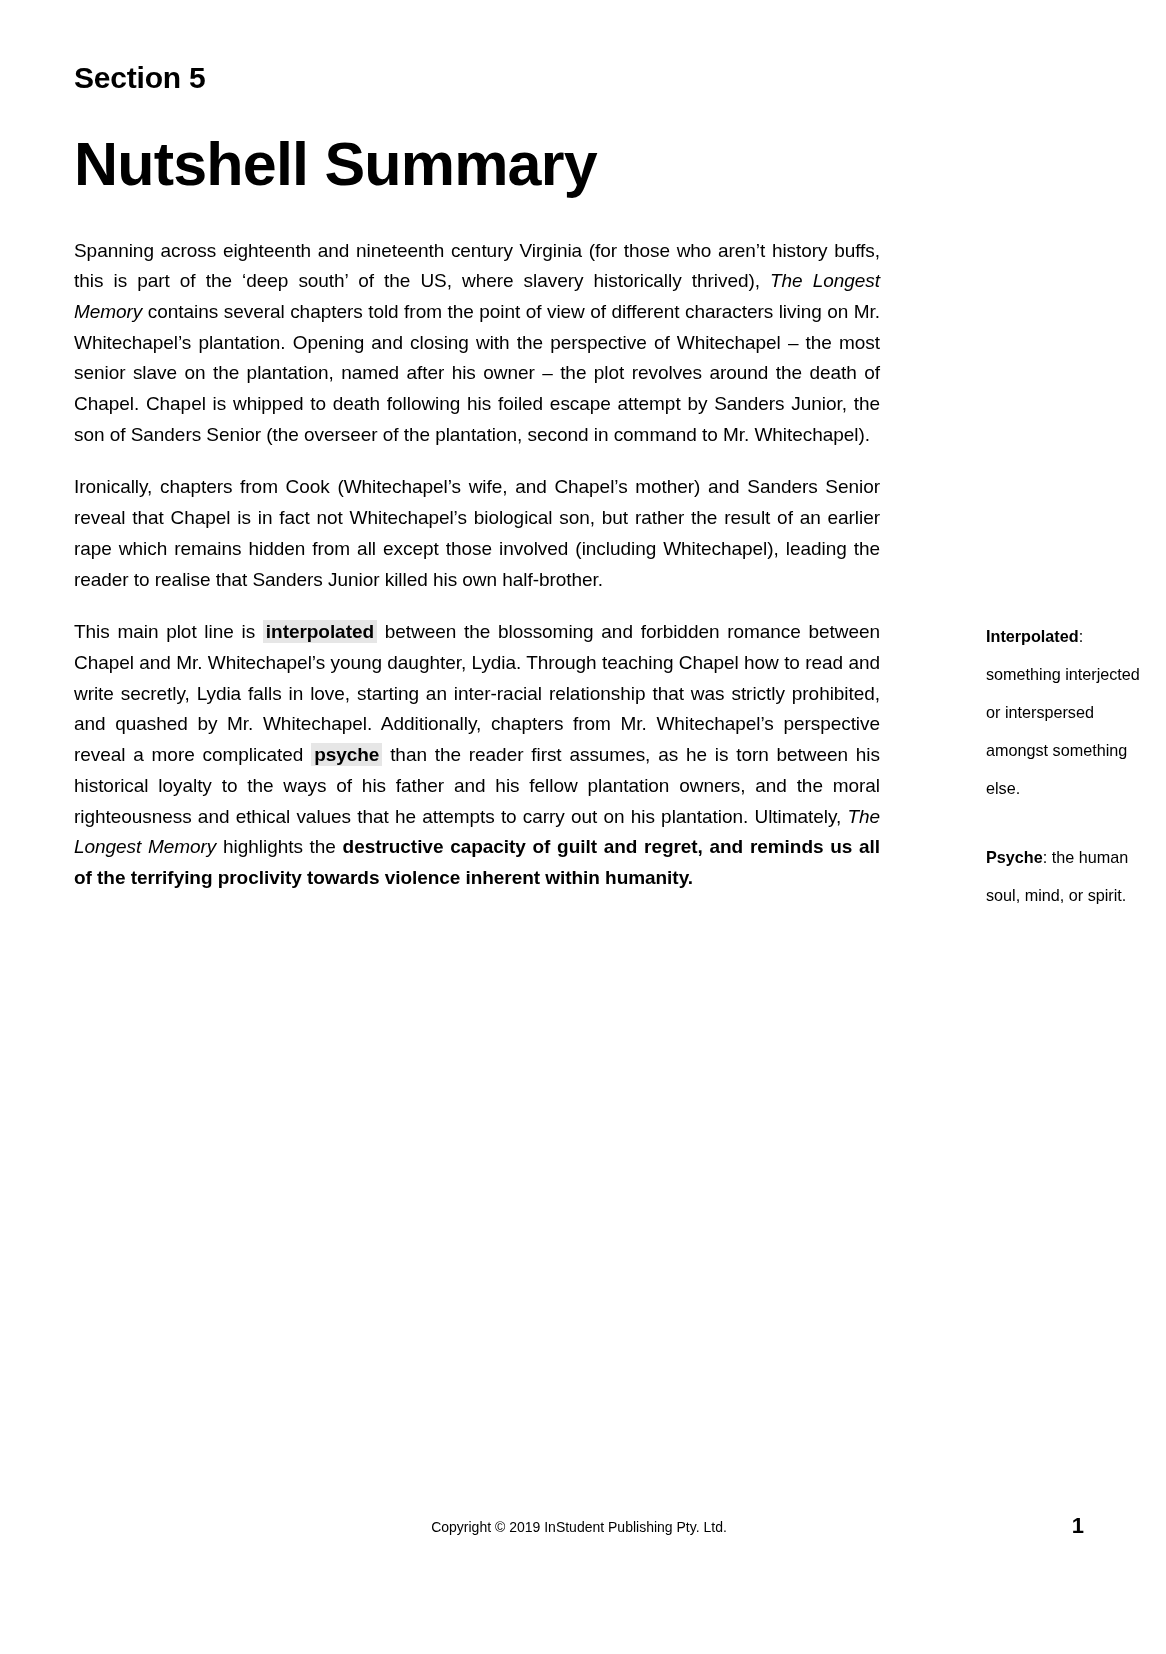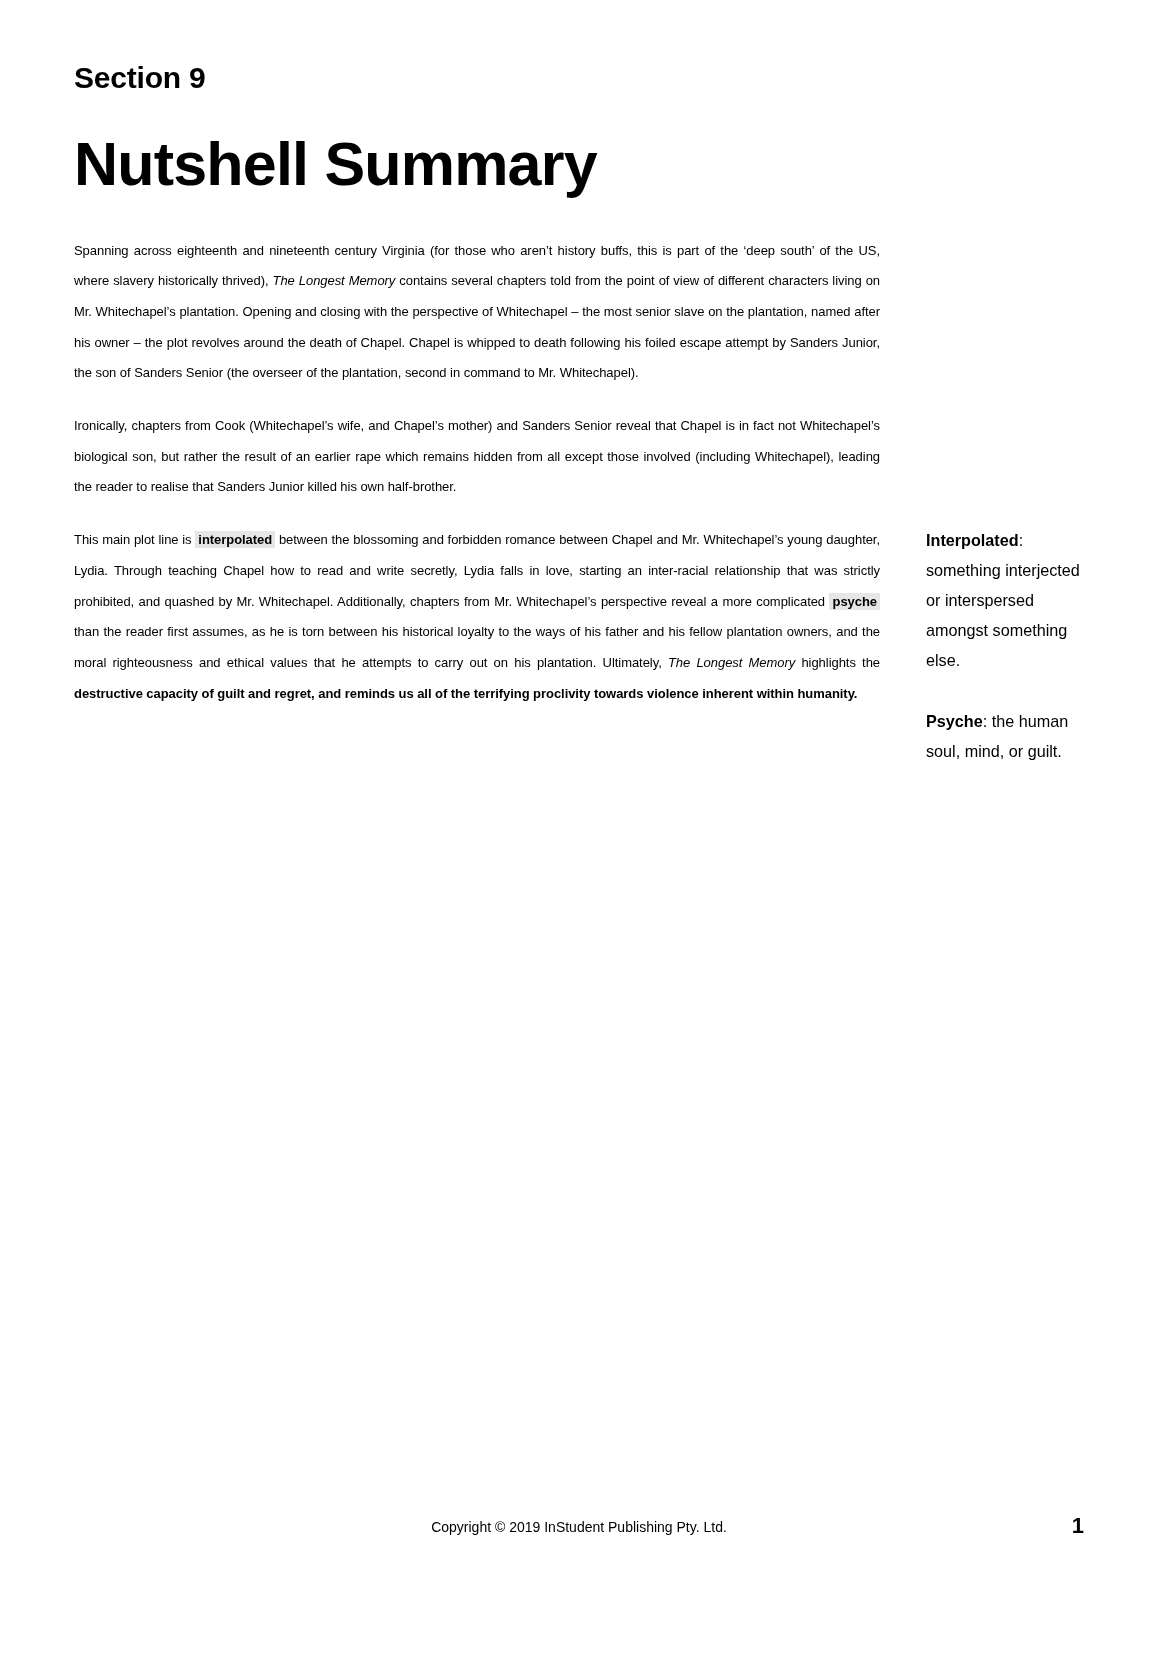--- a/index.html
+++ b/index.html
@@ -40,45 +40,45 @@
     font-size: 61px;
     font-weight: bold;
     letter-spacing: -0.8px;
     margin: 0 0 40px 0;
     line-height: 1.05;
   }
   .body-col {
     width: 806px;
   }
   p.body-text {
-    font-size: 13px;
+    font-size: 19px;
     line-height: 30.7px;
     text-align: justify;
     margin: 0 0 22px 0;
     letter-spacing: -0.05px;
   }
   p.body-text:last-child { margin-bottom: 0; }
   .it { font-style: italic; }
   .bd { font-weight: bold; }
   .hl {
     font-weight: bold;
     background: #e6e6e6;
     padding: 1px 3px;
   }
   
   .flow-wrap {
     position: relative;
   }
   .margin-notes {
     position: absolute;
-    left: 852px;
+    left: 912px;
     top: 0;
     width: 170px;
     font-size: 16.2px;
-    line-height: 30px;
+    line-height: 38px;
   }
   .note {
     margin: 0 0 31px 0;
   }
   .note:last-child { margin-bottom: 0; }
   .note .term { font-weight: bold; }
   .footer {
     position: absolute;
     left: 74px;
     top: 1516px;
@@ -103,36 +103,36 @@
     line-height: 28px;
   }
 </style>
 </head>
 <body>
 
 <div class="page">
 
   <div class="content">
 
-    <div class="section-label">Section 9</div>
+    <div class="section-label">Section 5</div>
 
     <h1 class="page-title">Nutshell Summary</h1>
 
     <div class="body-col">
 
       <p class="body-text"><span>Spanning across eighteenth and nineteenth century Virginia (for those who aren’t history buffs, this is part of the ‘deep south’ of the US, where slavery historically thrived), </span><span class="it">The Longest Memory</span><span> contains several chapters told from the point of view of different characters living on Mr. Whitechapel’s plantation. Opening and closing with the perspective of Whitechapel – the most senior slave on the plantation, named after his owner – the plot revolves around the death of Chapel. Chapel is whipped to death following his foiled escape attempt by Sanders Junior, the son of Sanders Senior (the overseer of the plantation, second in command to Mr. Whitechapel).</span></p>
 
       <p class="body-text"><span>Ironically, chapters from Cook (Whitechapel’s wife, and Chapel’s mother) and Sanders Senior reveal that Chapel is in fact not Whitechapel’s biological son, but rather the result of an earlier rape which remains hidden from all except those involved (including Whitechapel), leading the reader to realise that Sanders Junior killed his own half-brother.</span></p>
 
       <div class="flow-wrap">
         <p class="body-text"><span>This main plot line is </span><span class="hl">interpolated</span><span> between the blossoming and forbidden romance between Chapel and Mr.  Whitechapel’s young daughter, Lydia. Through teaching Chapel how to read and write secretly, Lydia falls in love, starting an inter-racial relationship that was strictly prohibited, and quashed by Mr. Whitechapel. Additionally, chapters from Mr. Whitechapel’s perspective reveal a more complicated </span><span class="hl">psyche</span><span> than the reader first assumes, as he is torn between his historical loyalty to the ways of his father and his fellow plantation owners, and the moral righteousness and ethical values that he attempts to carry out on his plantation. Ultimately, </span><span class="it">The Longest Memory</span><span> highlights the </span><span class="bd">destructive capacity of guilt and regret, and reminds us all of the terrifying proclivity towards violence inherent within humanity.</span></p>
 
         <div class="margin-notes">
           <p class="note"><span class="term">Interpolated</span><span>:</span><span> something interjected or interspersed amongst something else.</span></p>
-          <p class="note"><span class="term">Psyche</span><span>:</span><span> the human soul, mind, or guilt.</span></p>
+          <p class="note"><span class="term">Psyche</span><span>:</span><span> the human soul, mind, or spirit.</span></p>
         </div>
       </div>
 
     </div>
   </div>
 
   <div class="footer">
     <div class="footer-copy">Copyright © 2019 InStudent Publishing Pty. Ltd.</div>
     <div class="footer-page">1</div>
   </div>

